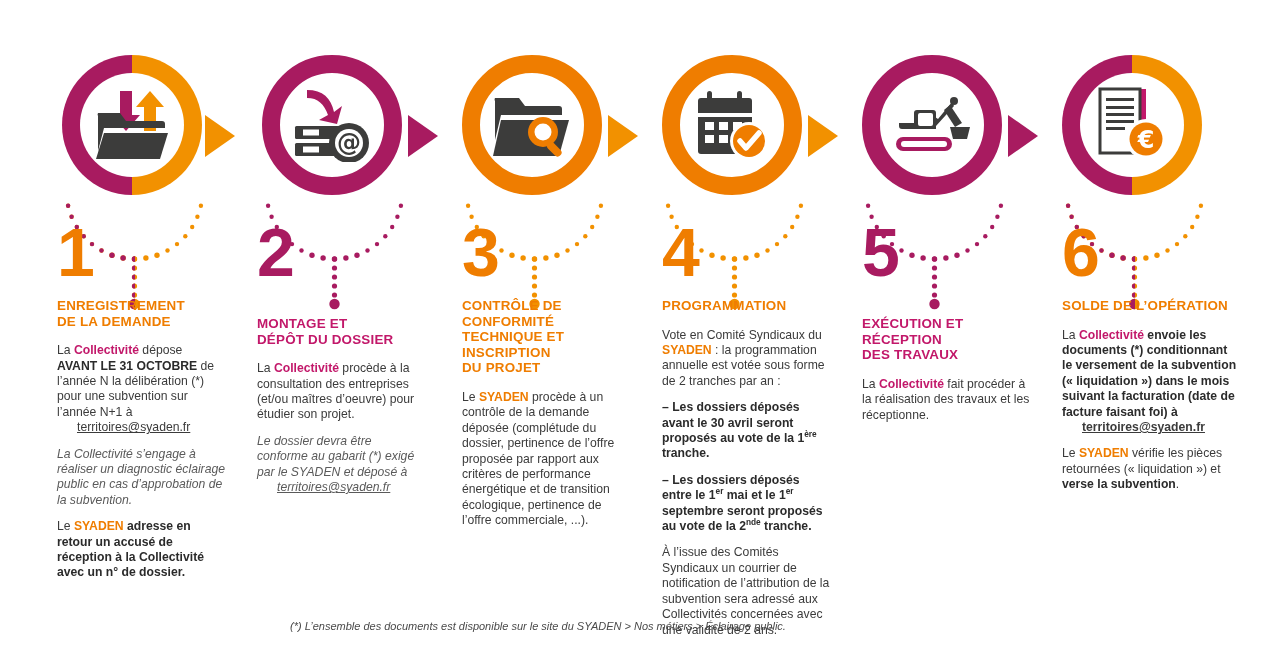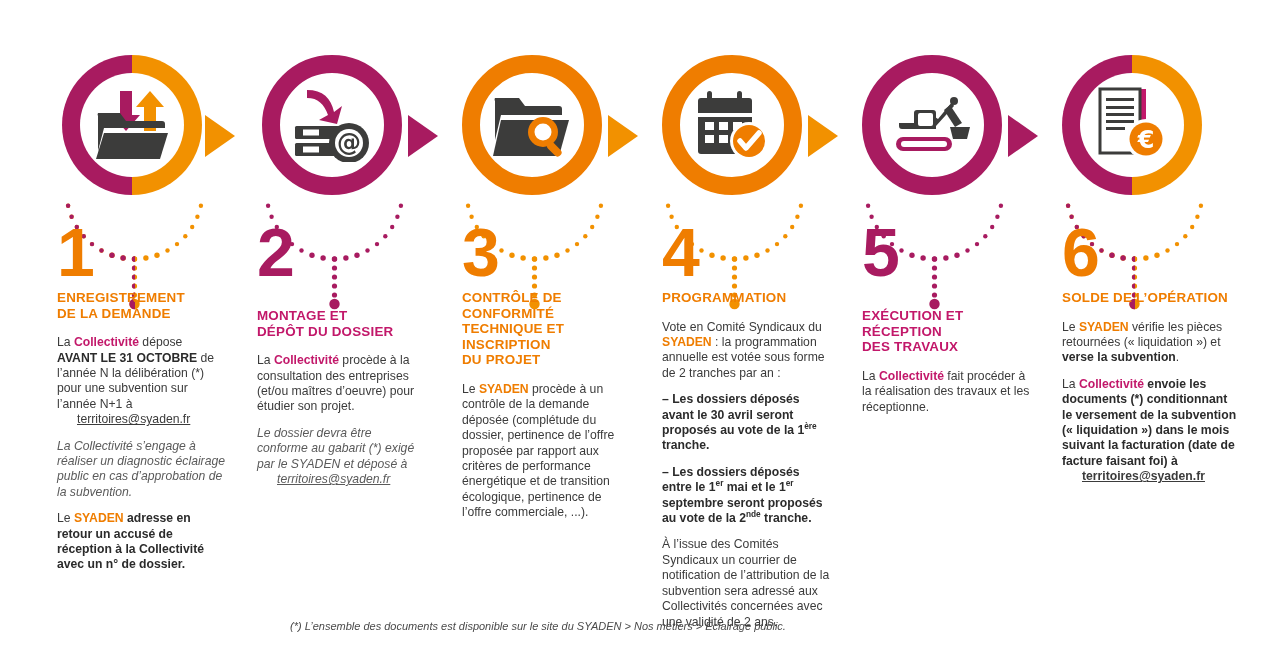--- a/index.html
+++ b/index.html
@@ -61,21 +61,21 @@
   .num{
     position:absolute;top:218px;
     font-size:68px;line-height:68px;font-weight:bold;
     letter-spacing:-2px;
   }
   .num.orange{color:#EF7D00;}
   .num.magenta{color:#A81B60;}
 
   
   .col{
-    position:absolute;top:290px;width:168px;
+    position:absolute;top:298px;width:168px;
     font-size:12.2px;line-height:15.4px;color:#3b3b3b;
   }
   .col h3{
     margin:0 0 14px 0;
     font-size:13.4px;line-height:15.6px;font-weight:bold;
     letter-spacing:.2px;
     text-transform:uppercase;
   }
   .col h3.orange{color:#EF7D00;}
   .col h3.magenta{color:#C2186A;margin-top:18px;}
@@ -444,20 +444,20 @@
         <p><span class="b">– Les dossiers déposés avant le 30 avril seront proposés au vote de la 1</span><sup class="b">ère</sup><span class="b"> tranche.</span></p>
         <p><span class="b">– Les dossiers déposés entre le 1</span><sup class="b">er</sup><span class="b"> mai et le 1</span><sup class="b">er</sup><span class="b"> septembre seront proposés au vote de la 2</span><sup class="b">nde</sup><span class="b"> tranche.</span></p>
         <p><span>À l’issue des Comités Syndicaux un courrier de notification de l’attribution de la subvention sera adressé aux Collectivités concernées avec une validité de 2 ans.</span></p>
       </div>
       <div class="col" style="left: 862px;">
         <h3 class="magenta"><span>EXÉCUTION ET</span><br><span>RÉCEPTION</span><br><span>DES TRAVAUX</span></h3>
         <p><span>La </span><span class="kw-c">Collectivité</span><span> fait procéder à la réalisation des travaux et les réceptionne.</span></p>
       </div>
       <div class="col" style="left: 1062px; width: 178px;">
         <h3 class="orange"><span>SOLDE DE L’OPÉRATION</span></h3>
+        <p><span>La </span><span class="kw-c">Collectivité</span><span class="b"> envoie les documents (*) conditionnant le versement de la subvention (« liquidation ») dans le mois suivant la facturation (date de facture faisant foi) à </span><span class="mail b">territoires@syaden.fr</span></p>
         <p><span>Le </span><span class="kw-s">SYADEN</span><span> vérifie les pièces retournées (« liquidation ») et </span><span class="b">verse la subvention</span><span>.</span></p>
-        <p><span>La </span><span class="kw-c">Collectivité</span><span class="b"> envoie les documents (*) conditionnant le versement de la subvention (« liquidation ») dans le mois suivant la facturation (date de facture faisant foi) à </span><span class="mail b">territoires@syaden.fr</span></p>
       </div>
     </div>
 
   <div class="footer">(*) L’ensemble des documents est disponible sur le site du SYADEN &gt; Nos métiers &gt; Éclairage public.</div>
 
 </div>
 
 </body></html>

